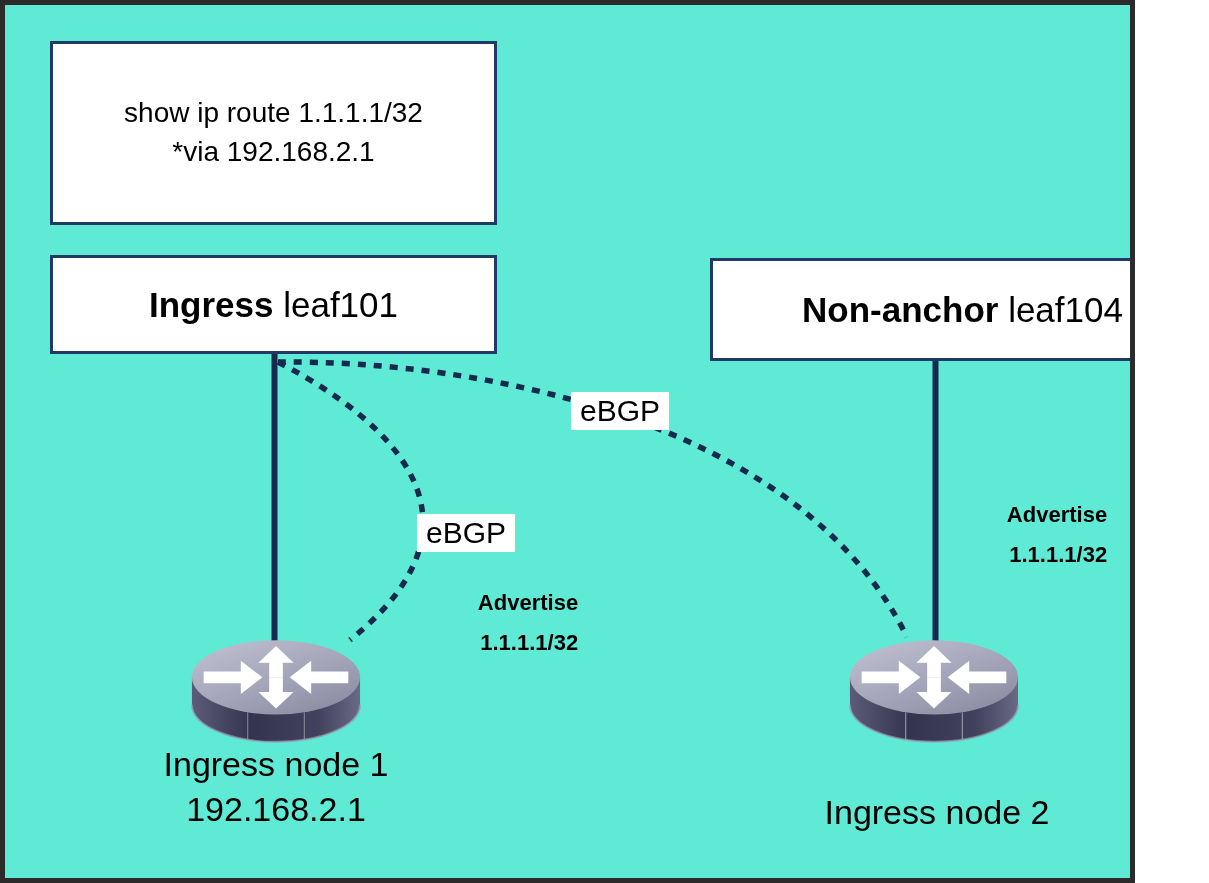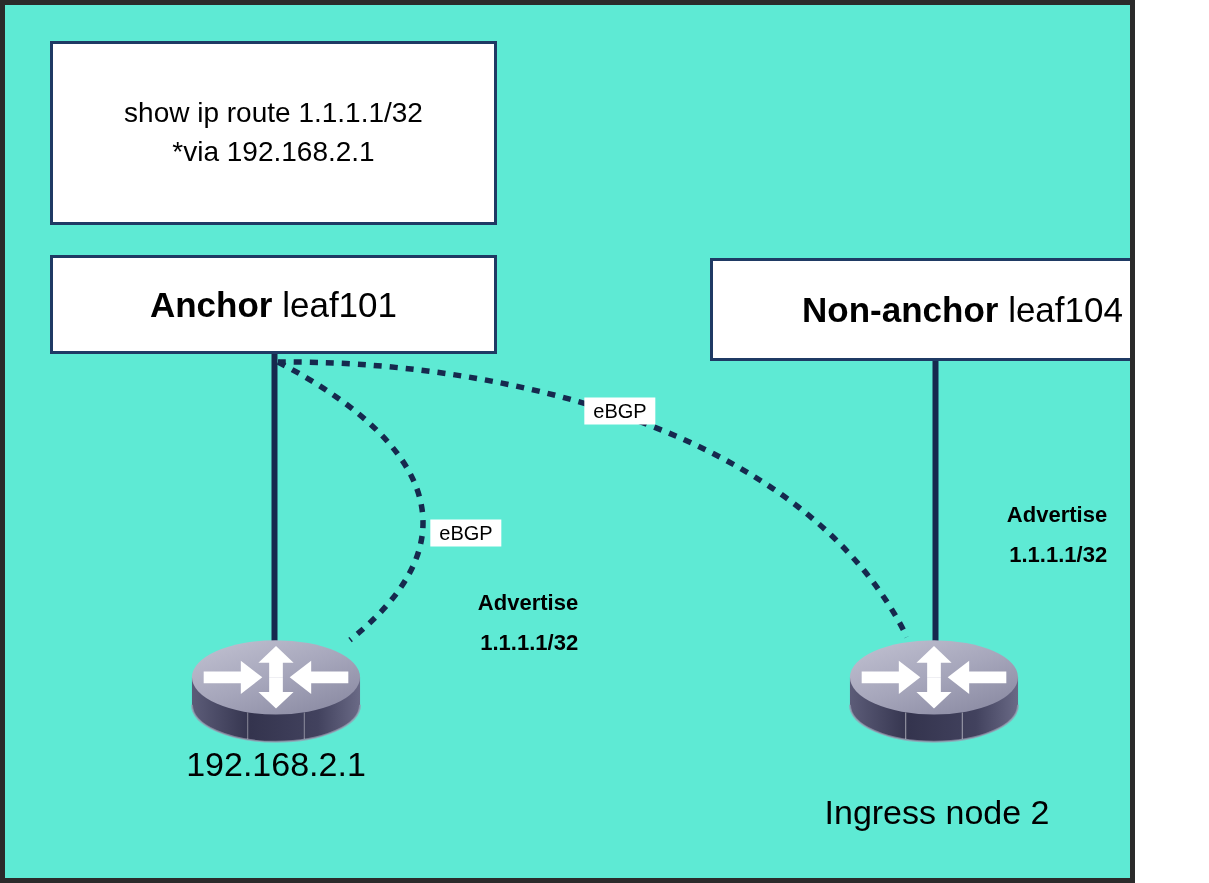--- a/index.html
+++ b/index.html
@@ -13,21 +13,21 @@
     position:absolute;border:3px solid #1f3a64;background:#fff;
     display:flex;flex-direction:column;align-items:center;justify-content:center;
     text-align:center;
   }
   .note-box{left:50px;top:41px;width:441px;height:178px;font-size:28px;line-height:1.38;}
   .anchor-box{left:50px;top:255px;width:441px;height:93px;font-size:35px;}
   .nonanchor-box{left:710px;top:258px;width:441px;height:97px;font-size:35px;padding-left:29px;}
   .b{font-weight:bold;}
   .lbl{position:absolute;white-space:nowrap;}
   .ebgp{
-    font-size:20px;transform:translate(-50%,-50%);
+    font-size:30px;transform:translate(-50%,-50%);
     background:#fff;padding:2px 9px;z-index:3;
   }
   .ebgp-top{left:620px;top:411px;}
   .ebgp-left{left:466px;top:533px;}
   .adv{
     font-size:22px;font-weight:600;line-height:40px;text-align:right;
     transform:translateX(-50%);z-index:3;
   }
   .adv-left{left:528px;top:583px;}
   .adv-right{left:1057px;top:495px;}
@@ -55,21 +55,21 @@
 
     <path d="M278,362 C480,360 800,420 907,637" fill="none" stroke="#16294E" stroke-width="5.5" stroke-dasharray="8 8"></path>
   </svg>
 
   <div class="nbox note-box">
     <div>show ip route 1.1.1.1/32</div>
     <div>*via 192.168.2.1</div>
   </div>
 
   <div class="nbox anchor-box">
-    <div><span class="b">Anchor</span><span> leaf101</span></div>
+    <div><span class="b">Ingress</span><span> leaf101</span></div>
   </div>
 
   <div class="nbox nonanchor-box">
     <div><span class="b">Non-anchor</span><span> leaf104</span></div>
   </div>
 
   <div class="lbl ebgp ebgp-top">eBGP</div>
   <div class="lbl ebgp ebgp-left">eBGP</div>
 
   <div class="lbl adv adv-left">
@@ -129,20 +129,21 @@
     <ellipse cx="88" cy="40" rx="86" ry="38" fill="url(#rtopR)"></ellipse>
     <g fill="#ffffff">
       <path d="M81,40 v-15 h-11 l18,-17 18,17 h-11 v15 z"></path>
       <path d="M81,40 v15 h-11 l18,17 18,-17 h-11 v-15 z"></path>
       <path d="M14,34 h38 v-11 l22,17 -22,17 v-11 h-38 z"></path>
       <path d="M162,34 h-38 v-11 l-22,17 22,17 v-11 h38 z"></path>
     </g>
   </svg>
 
   <div class="lbl node-lbl node1-lbl">
+    <div>Ingress node 1</div>
     <div>192.168.2.1</div>
   </div>
   <div class="lbl node-lbl node2-lbl">
     <div>Ingress node 2</div>
   </div>
 
   <div class="frame"></div>
 </div>
 
 </body></html>

